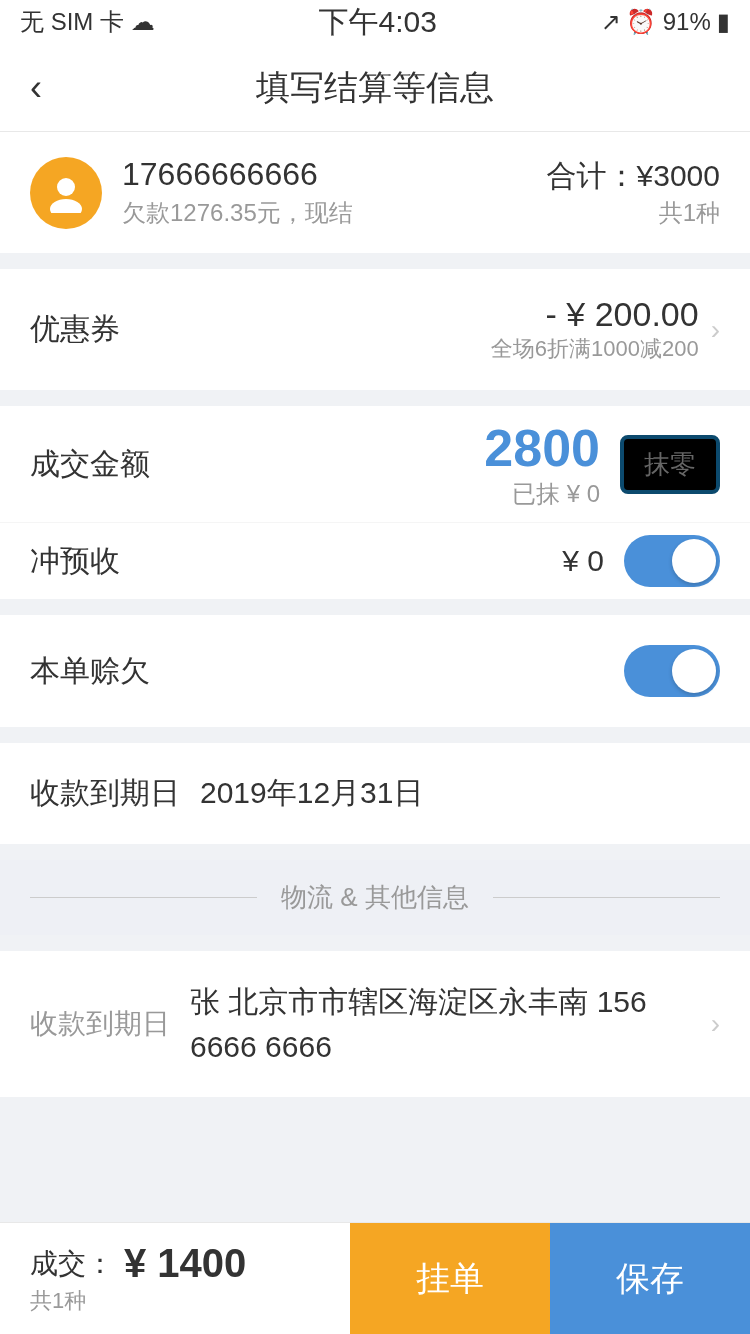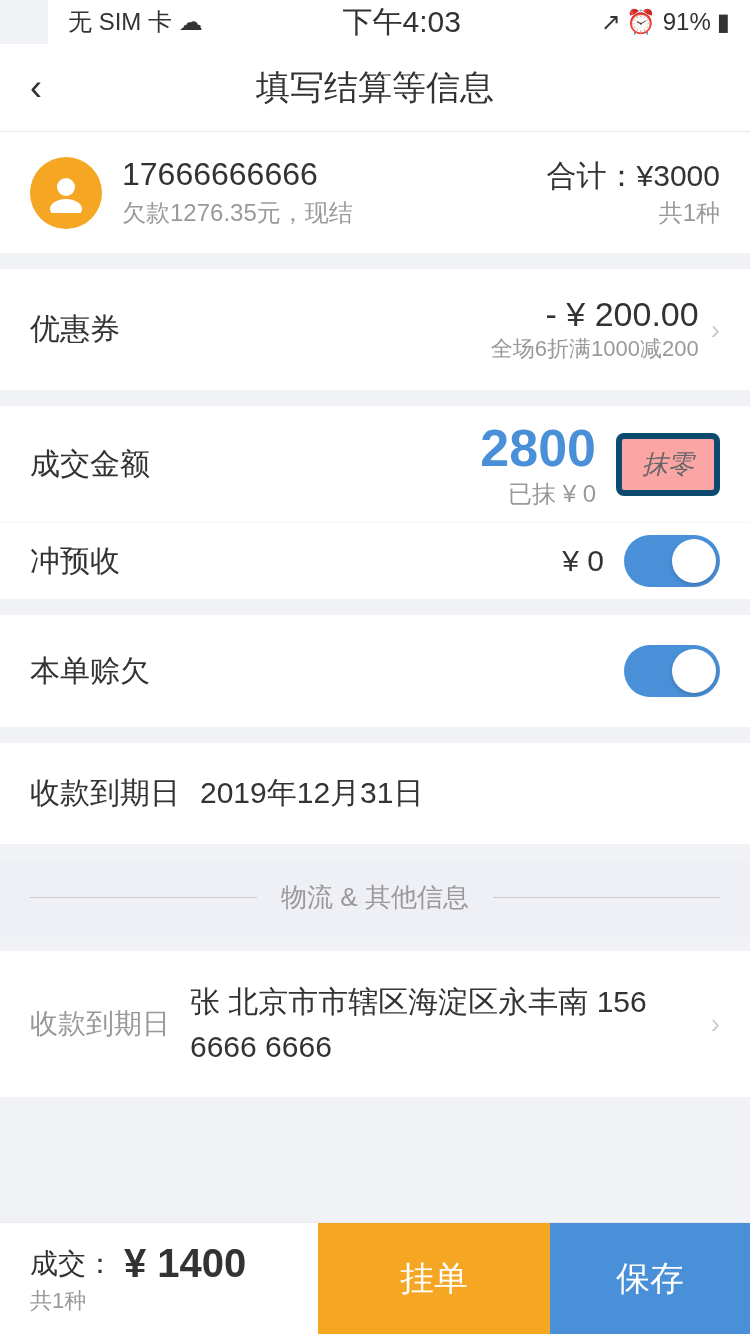--- a/index.html
+++ b/index.html
@@ -16,21 +16,20 @@
     
     .status-bar {
       height: 44px;
       background: #fff;
       display: flex;
       align-items: center;
       justify-content: space-between;
       padding: 0 20px;
       font-size: 24px;
       color: #333;
-      margin-left: 48px;
     }
     .status-left { display: flex; align-items: center; gap: 8px; }
     .status-center { font-size: 30px; font-weight: 500; }
     .status-right { display: flex; align-items: center; gap: 6px; font-size: 24px; }
 
     
     .nav-bar {
       height: 88px;
       background: #fff;
       display: flex;
@@ -122,28 +121,27 @@
       justify-content: space-between;
       border-bottom: 1px solid #f5f5f5;
     }
     .section-row:last-child { border-bottom: none; }
     .row-label { font-size: 30px; color: #333; }
     .row-right { display: flex; align-items: center; gap: 20px; }
 
     
     .deal-amount-value { font-size: 52px; color: #4a90d9; font-weight: 600; }
     .round-off-btn {
-      border: 6px solid #0c4a6e;
+      border: 4px solid #0c4a6e;
       border-radius: 8px;
       padding: 8px 20px;
       font-size: 26px;
       color: #666;
-      background: #fca5a5;
-      cursor: pointer;
-      font-style: italic;
+      background: #000000;
+      cursor: pointer;
     }
     .deal-sub { font-size: 24px; color: #999; text-align: right; }
 
     
     .prepaid-right { display: flex; flex-direction: column; align-items: flex-end; gap: 4px; }
     .prepaid-amount { font-size: 30px; color: #333; }
     .prepaid-receivable { font-size: 24px; color: #999; }
 
     
     .toggle {
@@ -233,21 +231,21 @@
     }
     .bottom-deal-row {
       display: flex;
       align-items: center;
       gap: 10px;
     }
     .bottom-deal-label { font-size: 28px; color: #333; }
     .bottom-deal-amount { font-size: 40px; color: #333; font-weight: 600; }
     .bottom-count { font-size: 22px; color: #999; }
     .btn-hang {
-      width: 232px;
+      width: 200px;
       height: 112px;
       background: #f5a623;
       display: flex;
       align-items: center;
       justify-content: center;
       font-size: 34px;
       color: #fff;
       cursor: pointer;
     }
     .btn-save {

